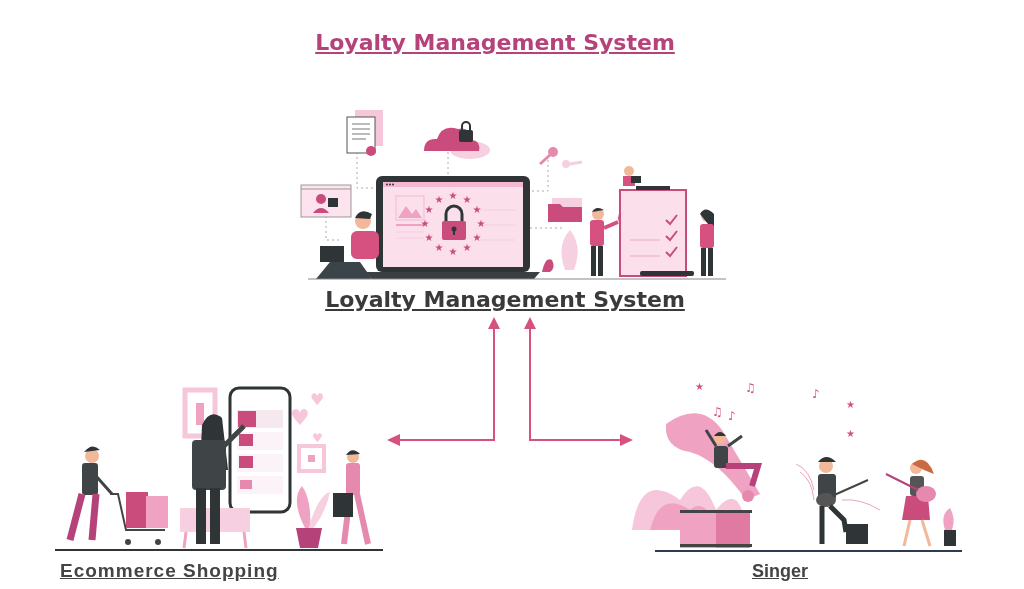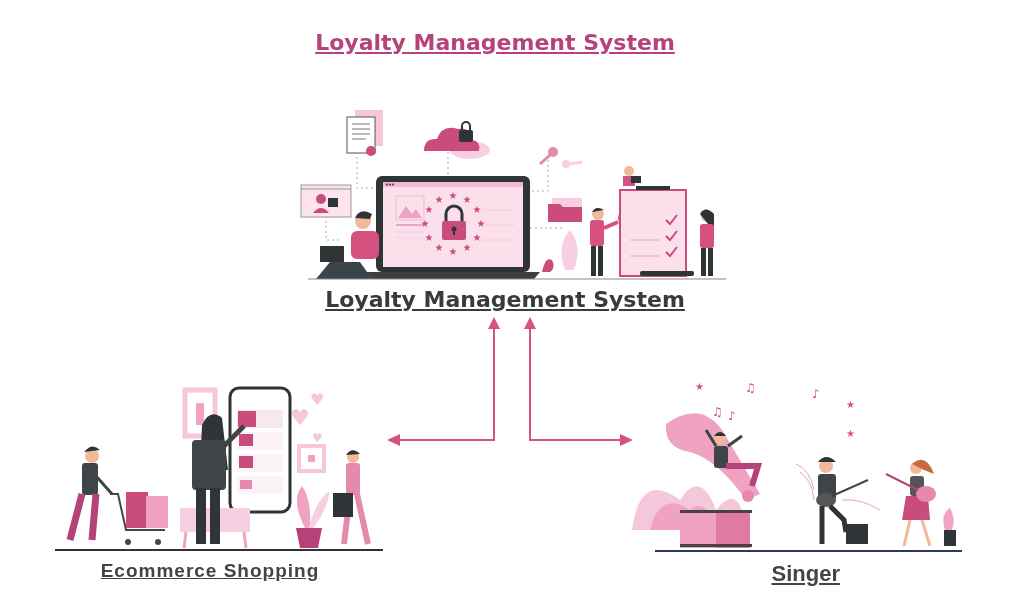--- a/index.html
+++ b/index.html
@@ -1,21 +1,21 @@
 <!DOCTYPE html>
 <html><head>
 <meta charset="utf-8">
 <style>
   html, body { margin: 0; padding: 0; background: #ffffff; }
   body { width: 1024px; height: 589px; position: relative; overflow: hidden; font-family: "Liberation Sans", sans-serif; }
   .abs { position: absolute; text-decoration: underline; }
   .title { left: 0; width: 990px; top: 30px; text-align: center; font-size: 22px; font-weight: bold; color: #b5437a; font-family: "DejaVu Sans", sans-serif; letter-spacing: 0px; }
   .center-label { left: 0; width: 1010px; top: 287px; text-align: center; font-size: 22px; font-weight: bold; color: #3a3a3a; font-family: "DejaVu Sans", sans-serif; }
-  .label-left { left: 60px; width: 300px; top: 560px; text-align: center; font-size: 19px; font-weight: bold; color: #444; font-family: "Liberation Sans", sans-serif; letter-spacing: 1px; }
-  .label-right { left: 720px; width: 120px; top: 561px; text-align: right; font-size: 22px; font-weight: bold; color: #444; font-family: "Liberation Sans", sans-serif; }
+  .label-left { left: 60px; width: 300px; top: 560px; text-align: left; font-size: 19px; font-weight: bold; color: #444; font-family: "Liberation Sans", sans-serif; letter-spacing: 1px; }
+  .label-right { left: 720px; width: 120px; top: 561px; text-align: center; font-size: 18px; font-weight: bold; color: #444; font-family: "Liberation Sans", sans-serif; }
   svg { position: absolute; left: 0; top: 0; }
 </style>
 </head>
 <body>
 
 <div class="abs title">Loyalty Management System</div>
 
 <svg width="1024" height="589">
 
   <g>

